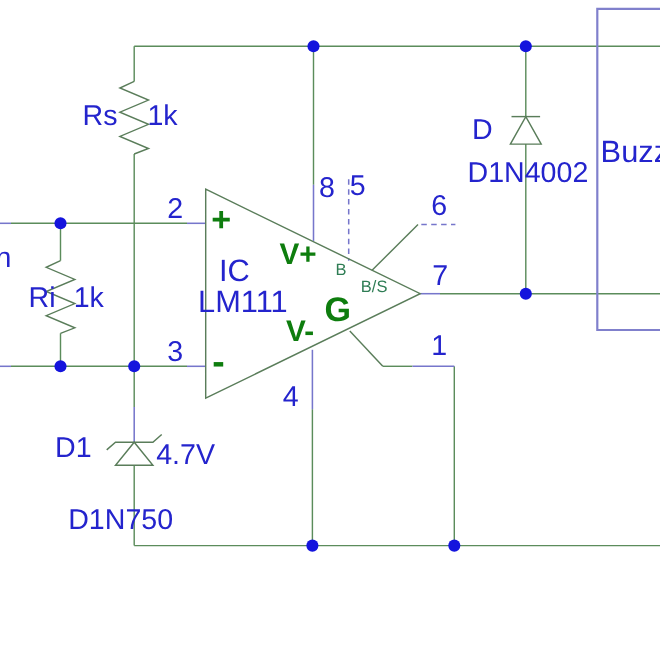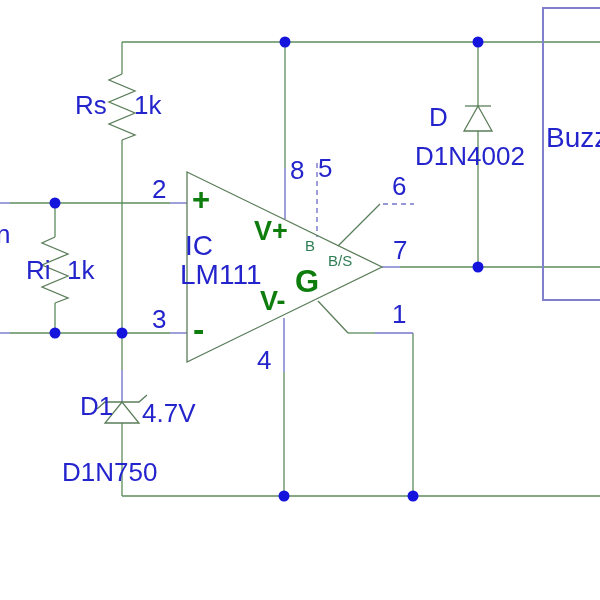--- a/index.html
+++ b/index.html
@@ -76,38 +76,38 @@
 </svg>
 
 <span class="lbl blue" style="left:75px;top:92px">Rs</span>
 <span class="lbl blue" style="left:134px;top:92px">1k</span>
 <span class="lbl blue" style="left:152px;top:176px">2</span>
 <span class="lbl blue" style="left:-4px;top:221px">n</span>
 <span class="lbl blue" style="left:26px;top:257px">Ri</span>
 <span class="lbl blue" style="left:67px;top:257px">1k</span>
 <span class="lbl blue" style="left:152px;top:306px">3</span>
 
-<span class="lbl blue big" style="left:185px;top:232px">IC</span>
+<span class="lbl blue big" style="left:199px;top:232px">IC</span>
 <span class="lbl blue big" style="left:180px;top:261px">LM111</span>
 
 <span class="lbl green sign" style="left:192px;top:184px">+</span>
 <span class="lbl green minus" style="left:193px;top:312px">-</span>
 <span class="lbl green" style="left:254px;top:218px">V+</span>
 <span class="lbl green" style="left:260px;top:288px">V-</span>
 <span class="lbl green g" style="left:295px;top:266px">G</span>
 <span class="lbl sgreen" style="left:305px;top:238px">B</span>
 <span class="lbl sgreen" style="left:328px;top:253px">B/S</span>
 
 <span class="lbl blue" style="left:290px;top:157px">8</span>
 <span class="lbl blue" style="left:318px;top:155px">5</span>
 <span class="lbl blue" style="left:392px;top:173px">6</span>
 <span class="lbl blue" style="left:393px;top:237px">7</span>
 <span class="lbl blue" style="left:392px;top:301px">1</span>
 <span class="lbl blue" style="left:257px;top:347px">4</span>
 
-<span class="lbl blue" style="left:80px;top:393px">D1</span>
+<span class="lbl blue" style="left:50px;top:393px">D1</span>
 <span class="lbl blue" style="left:142px;top:400px">4.7V</span>
 <span class="lbl blue" style="left:62px;top:459px">D1N750</span>
 
 <span class="lbl blue" style="left:429px;top:104px">D</span>
-<span class="lbl blue" style="left:415px;top:143px">D1N4002</span>
+<span class="lbl blue" style="left:425px;top:143px">D1N4002</span>
 
 <span class="lbl blue big" style="left:546px;top:124px">Buzzer</span>
 
 </body></html>

